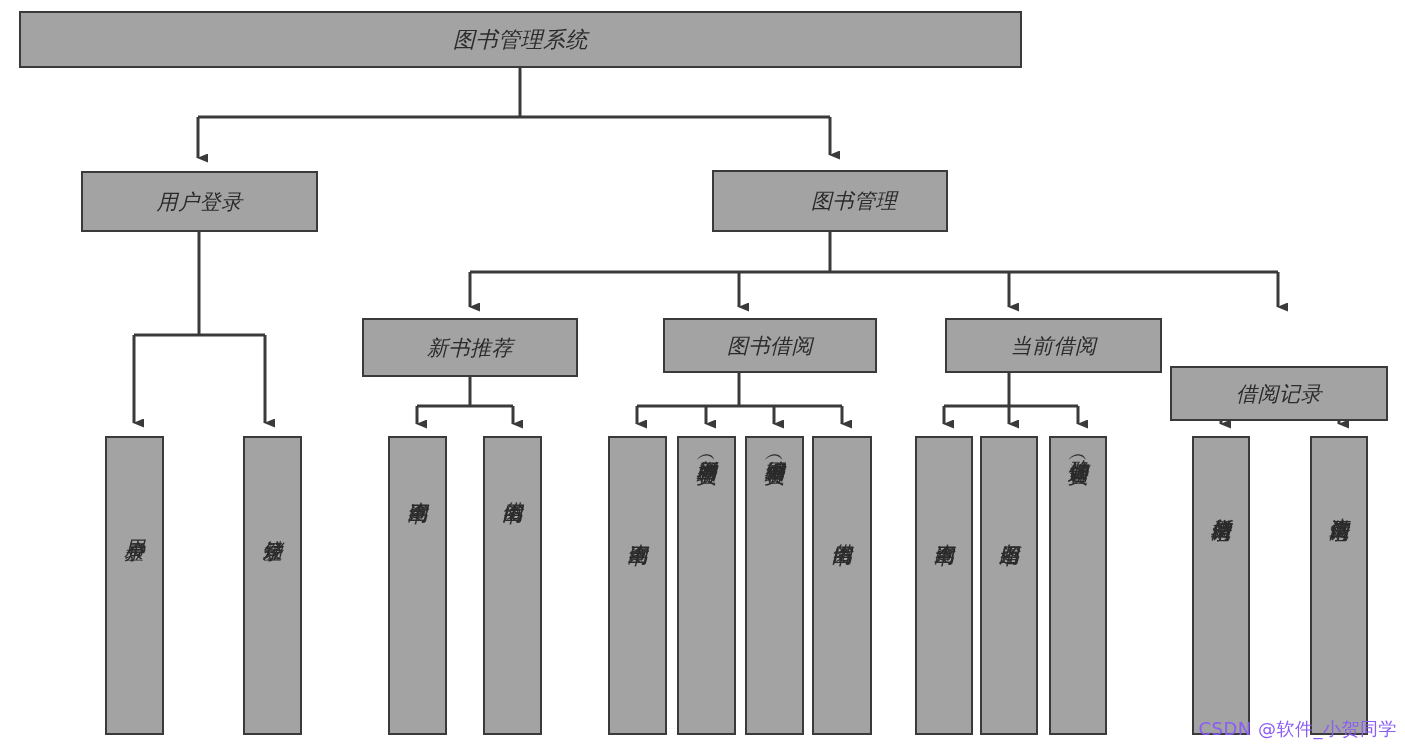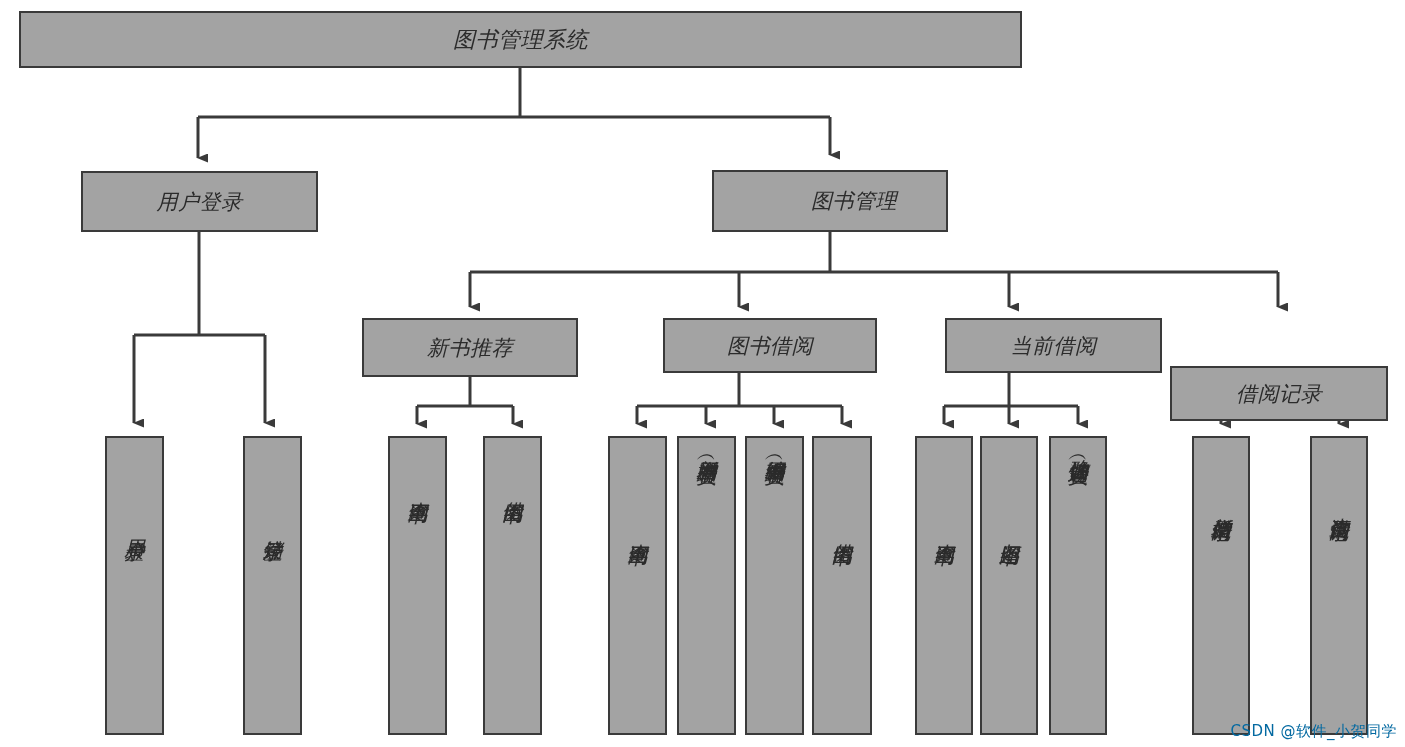--- a/index.html
+++ b/index.html
@@ -61,22 +61,22 @@
   }
   .leaf-pad-1 { padding-top: 86px; }
   .leaf-pad-2 { padding-top: 6px; }
   .leaf-pad-3 { padding-top: 48px; }
   .leaf-pad-4 { padding-top: 90px; }
   .leaf-pad-5 { padding-top: 64px; }
   .watermark {
     position: absolute;
     right: 8px;
     bottom: 6px;
-    font-size: 15px;
-    color: #0369a1;
+    font-size: 18px;
+    color: #8b5cf6;
     letter-spacing: 0.5px;
     z-index: 5;
     white-space: nowrap;
   }
 </style>
 </head>
 <body>
 
 <div id="diagram-root">
 

